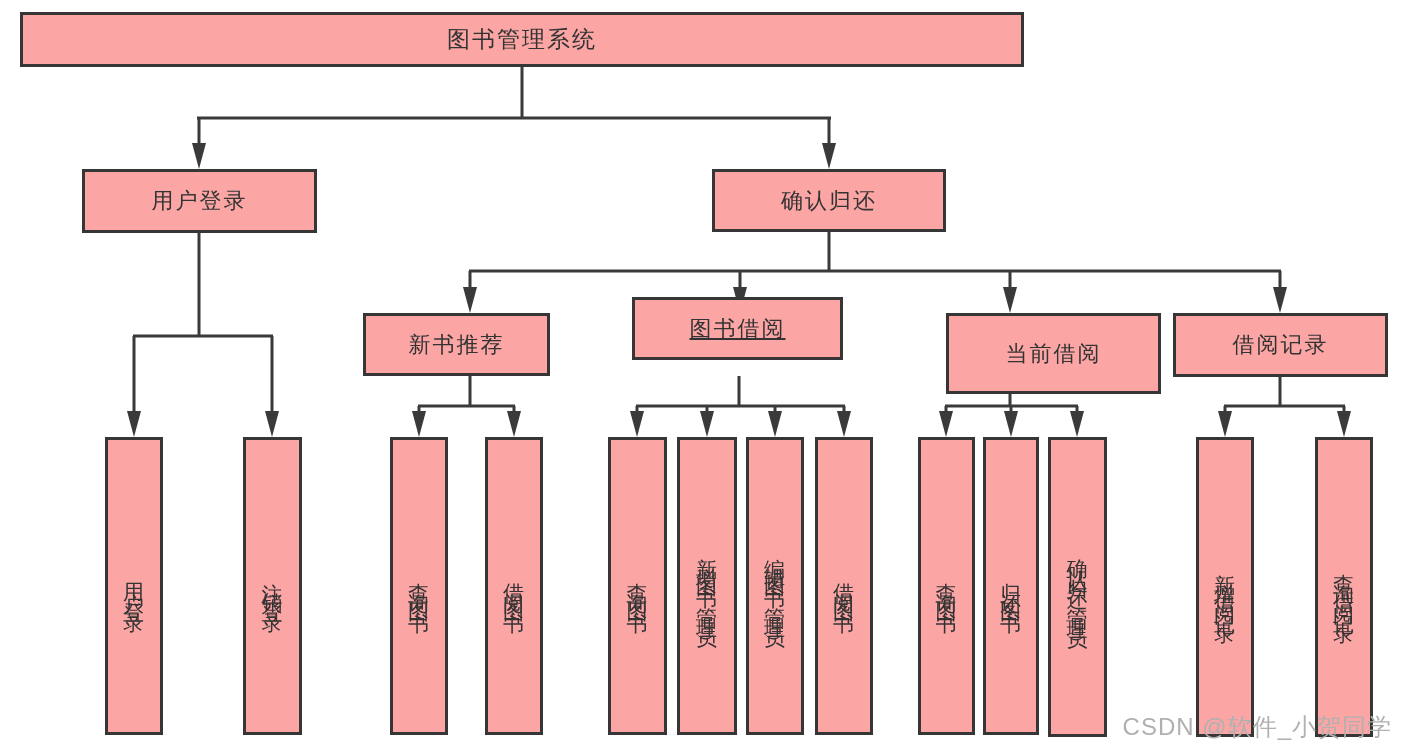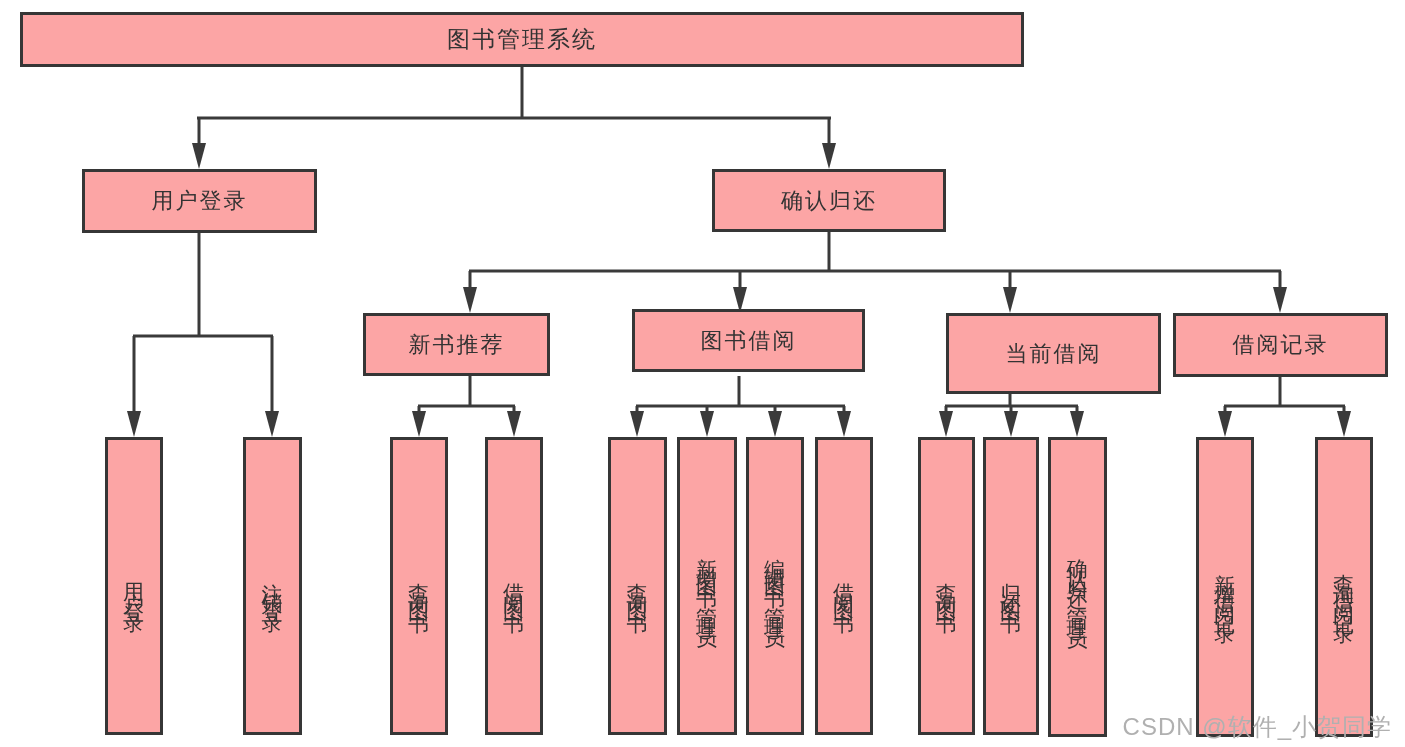--- a/index.html
+++ b/index.html
@@ -96,21 +96,21 @@
       <polygon points="1337,411 1351,411 1344,437"></polygon>
     </g>
   </svg>
 
   <div class="box rootbox" style="left:20px;top:12px;width:1004px;height:55px;">图书管理系统</div>
 
   <div class="box hbox" style="left:82px;top:169px;width:235px;height:64px;">用户登录</div>
   <div class="box hbox" style="left:712px;top:169px;width:234px;height:63px;">确认归还</div>
 
   <div class="box hbox" style="left:363px;top:313px;width:187px;height:63px;">新书推荐</div>
-  <div class="box hbox" style="left:632px;top:309px;width:233px;height:63px;">图书借阅</div>
+  <div class="box hbox" style="left:632px;top:297px;width:211px;height:63px;text-decoration:underline;">图书借阅</div>
   <div class="box hbox" style="left:902px;top:313px;width:215px;height:81px;margin-left:44px;">当前借阅</div>
   <div class="box hbox" style="left:1173px;top:313px;width:215px;height:64px;">借阅记录</div>
 
   <div class="box vbox" style="left:105px;top:437px;width:58px;height:298px;">用户登录</div>
   <div class="box vbox" style="left:243px;top:437px;width:59px;height:298px;">注销登录</div>
 
   <div class="box vbox" style="left:390px;top:437px;width:58px;height:298px;">查询图书</div>
   <div class="box vbox" style="left:485px;top:437px;width:58px;height:298px;">借阅图书</div>
 
   <div class="box vbox" style="left:608px;top:437px;width:59px;height:298px;">查询图书</div>

